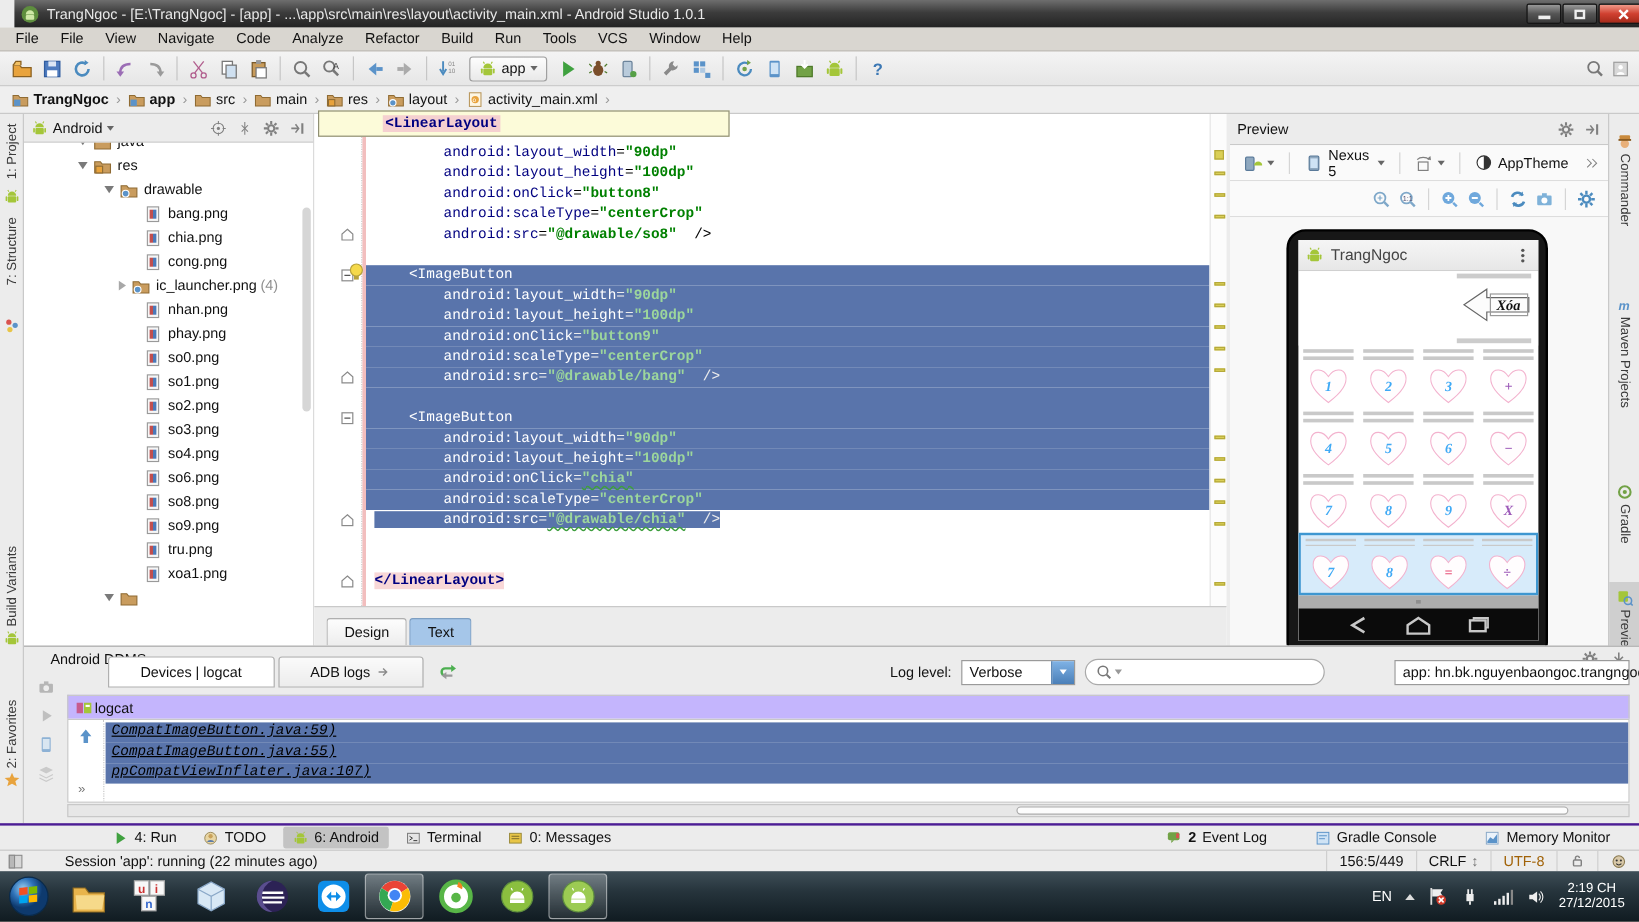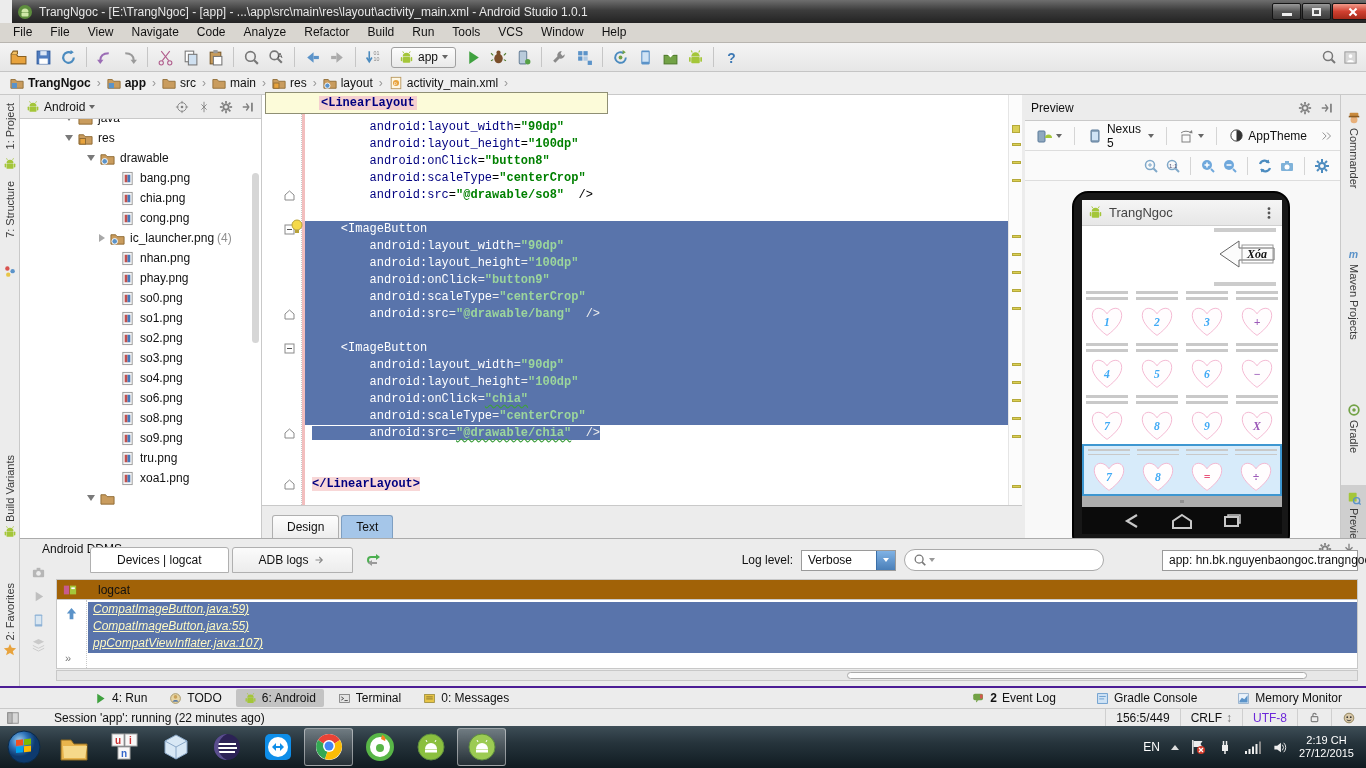--- a/index.html
+++ b/index.html
@@ -145,47 +145,47 @@
     border-radius:3px 3px 0 0;background:linear-gradient(#FBFBFB,#ECECEC);}
   .dtab.active{background:#FFF;}
   #ddmsctl{margin-left:auto;display:flex;align-items:center;gap:8px;}
   .combo{height:21px;border:1px solid #9A9A9A;background:#FFF;display:flex;align-items:center;}
   .combo .cv{padding:0 6px;white-space:nowrap;}
   .combo .cbtn{width:19px;height:100%;background:linear-gradient(#7FB2E5,#4A7FB8);border-left:1px solid #3A6FA8;
     display:flex;align-items:center;justify-content:center;}
   .combo .cbtn .tri{border-top-color:#FFF;}
   #logsearch{width:200px;height:22px;border:1px solid #AAA;border-radius:11px;background:#FFF;
     display:flex;align-items:center;gap:2px;padding-left:8px;}
-  #logcatrow{position:absolute;left:36px;top:40px;right:8px;height:20px;display:flex;align-items:center;gap:21px;
-    border:1px solid #C8C8C8;border-bottom:none;background:#a16207;padding:0 6px;}
+  #logcatrow{position:absolute;left:36px;top:40px;right:8px;height:20px;display:flex;align-items:center;gap:2px;
+    border:1px solid #C8C8C8;border-bottom:none;background:#c4b5fd;padding:0 6px;}
   #logcatrow .sp{flex:1;}
   #logbody{position:absolute;left:36px;top:60px;right:8px;height:70px;background:#FFF;border:1px solid #C8C8C8;overflow:hidden;}
   #lograil{position:absolute;left:0;top:0;width:30px;height:100%;border-right:1px dotted #C8C8C8;}
   #loglines{position:absolute;left:31px;top:2px;right:0;}
-  .logline{height:17px;background:#5974AB;color:#fef9c3;font-family:Liberation Sans, sans-serif;font-size:12px;
+  .logline{height:17px;background:#5974AB;color:#000000;font-family:Liberation Mono, monospace;font-size:12px;
     font-style:italic;text-decoration:underline;padding-left:5px;white-space:nowrap;}
   #hscroll{position:absolute;left:36px;top:131px;right:8px;height:11px;background:#E7E7E7;border:1px solid #C8C8C8;}
   #hthumb{position:absolute;left:790px;top:1px;width:460px;height:7px;background:#FCFCFC;border:1px solid #AAA;border-radius:4px;}
 
   
   #toolwinbar{position:absolute;left:0;top:686px;width:1366px;height:22px;background:#ECECEC;
     border-top:2px solid #4c1d95;display:flex;align-items:center;}
   #twleft{display:flex;align-items:center;gap:6px;margin-left:86px;}
   #twright{margin-left:auto;display:flex;align-items:center;gap:24px;margin-right:16px;}
   .twitem{display:flex;align-items:center;gap:5px;padding:2px 8px;border-radius:2px;}
   .twitem.active{background:#C3C3C3;}
   .twitem b{font-weight:bold;}
 
   
   #statusbar{position:absolute;left:0;top:708px;width:1366px;height:18px;background:#ECECEC;
     border-top:1px solid #C9C9C9;display:flex;align-items:center;padding-left:6px;font-size:12px;}
   #sbmsg{margin-left:34px;}
   #sbright{margin-left:auto;display:flex;align-items:center;height:100%;}
   .sbseg{padding:0 10px;border-left:1px solid #CFCFCF;height:100%;display:flex;align-items:center;gap:4px;}
-  .dim{color:#6d28d9;}
+  .dim{color:#a16207;}
 
   
   #taskbar{position:absolute;left:0;top:726px;width:1366px;height:42px;
     background:linear-gradient(#3E4E57,#26343C 40%,#101B21);display:flex;align-items:center;}
   #orb{width:48px;height:42px;display:flex;align-items:center;justify-content:center;}
   .tapp{width:49px;height:38px;margin:0 1px;display:flex;align-items:center;justify-content:center;border-radius:3px;}
   .tapp.active{background:linear-gradient(rgba(255,255,255,.28),rgba(255,255,255,.08));
     border:1px solid rgba(255,255,255,.45);}
   #tray{margin-left:auto;display:flex;align-items:center;gap:11px;padding-right:12px;color:#FFF;}
   #trayclock{text-align:center;font-size:11px;line-height:13px;}

